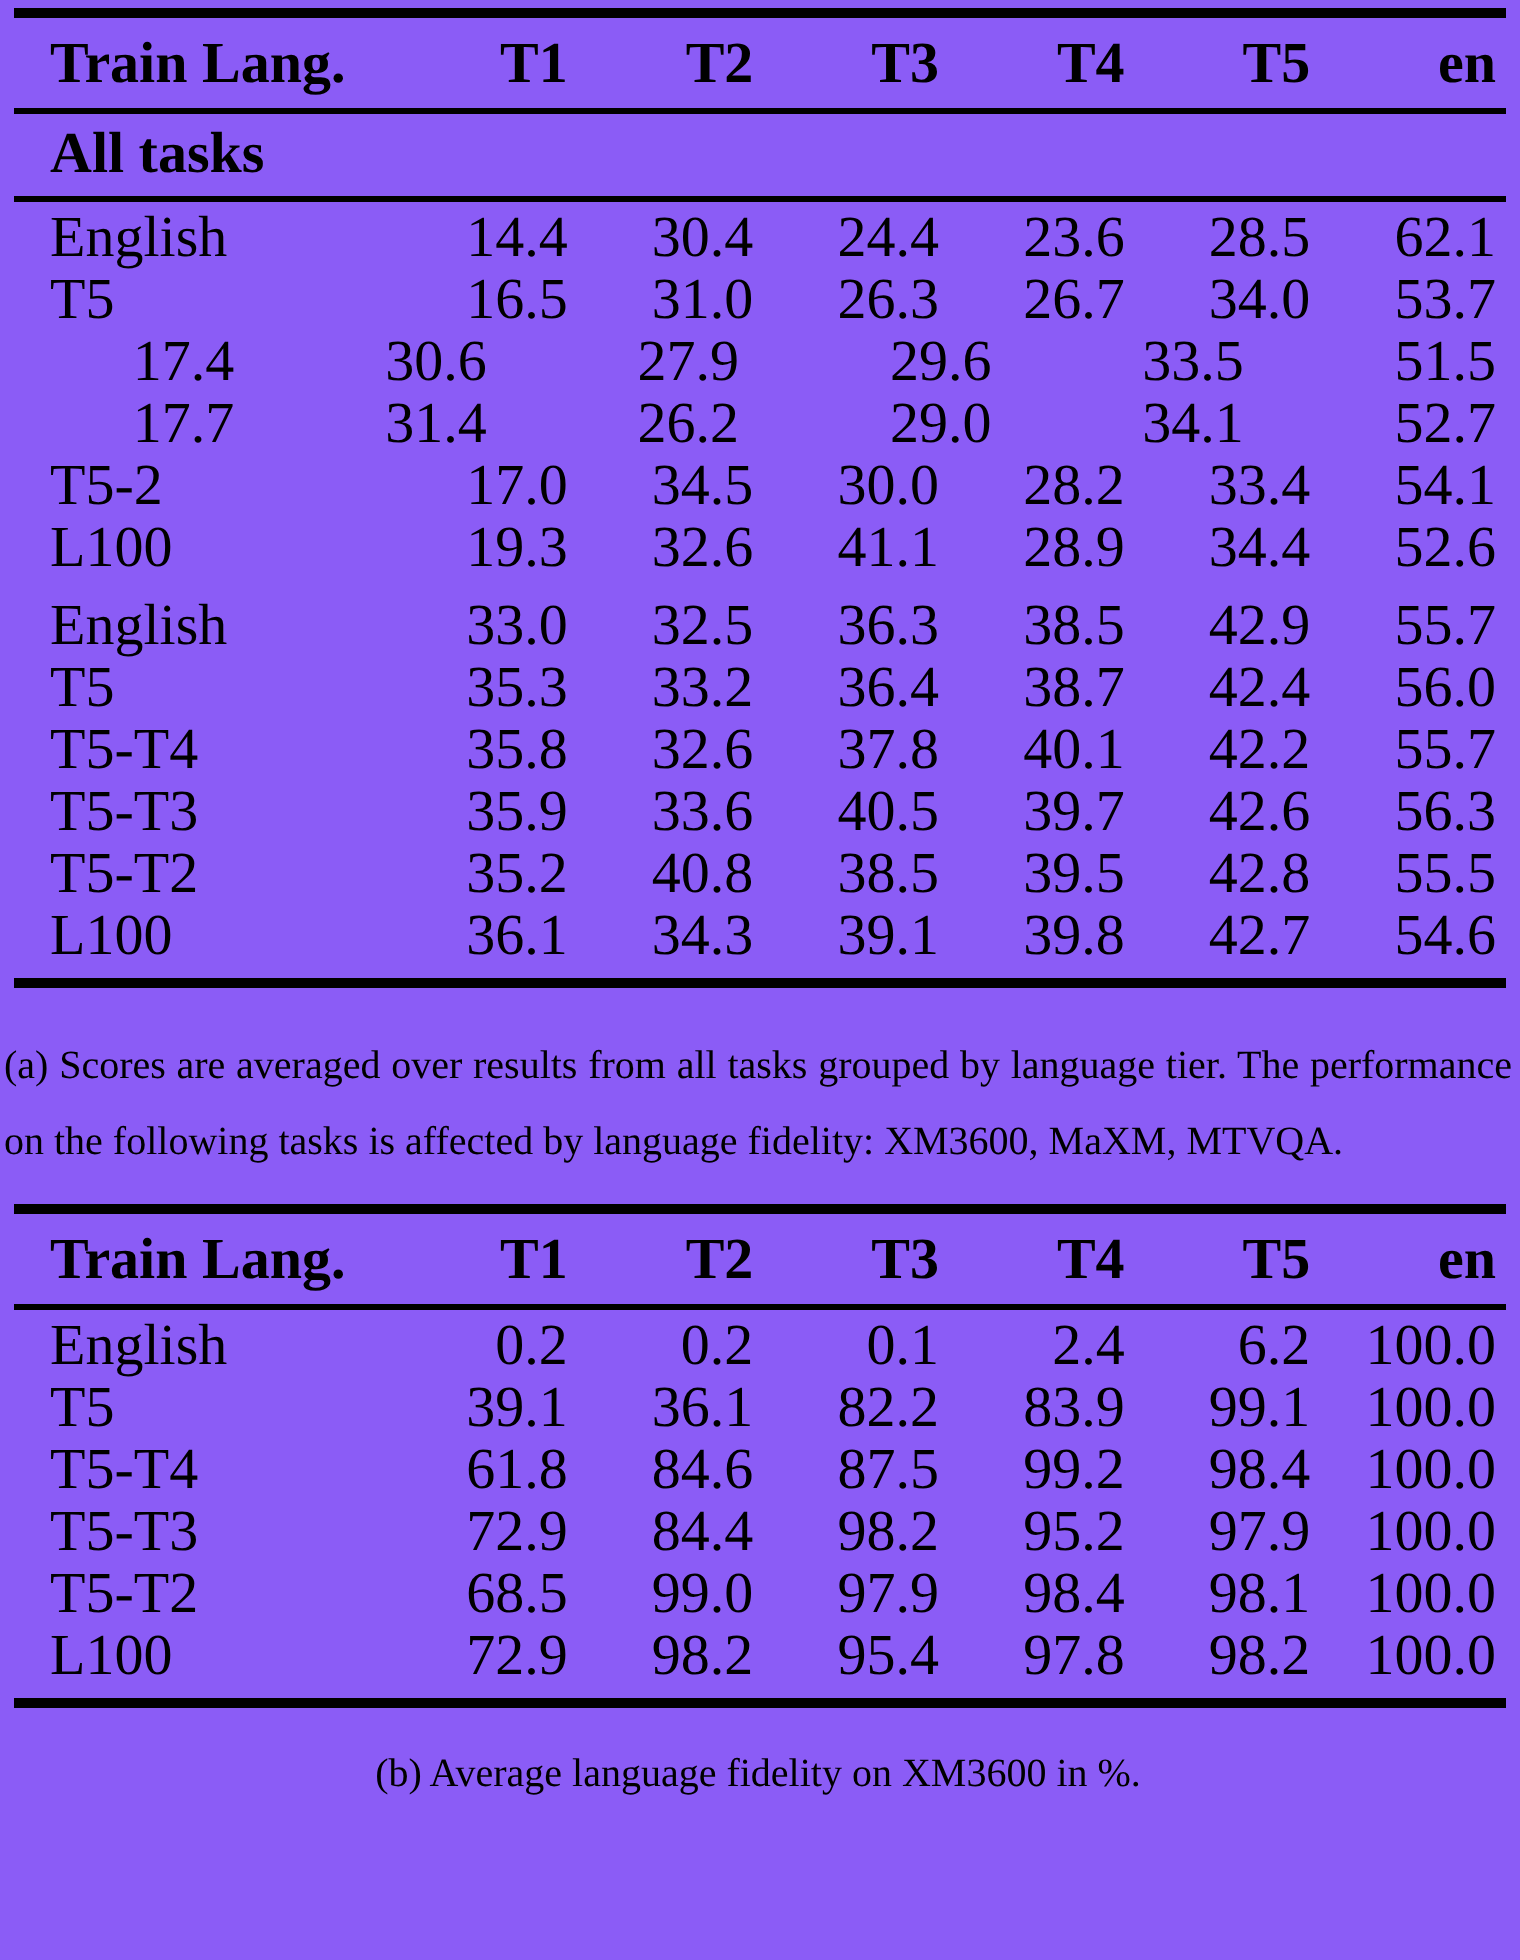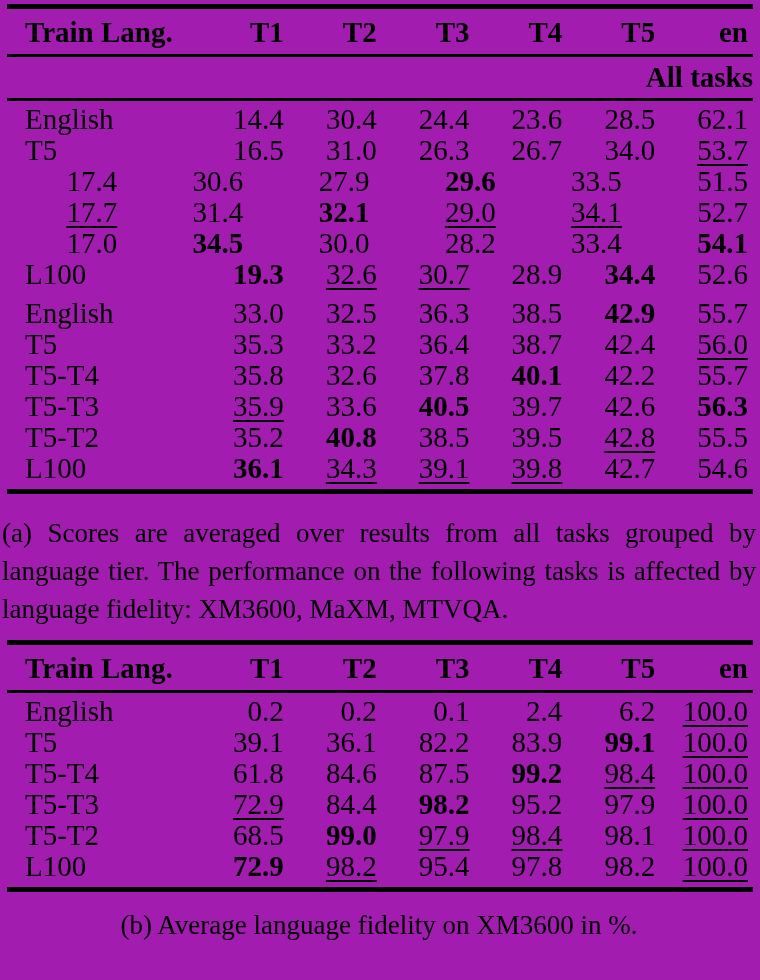--- a/index.html
+++ b/index.html
@@ -1,42 +1,42 @@
 <!DOCTYPE html>
 <html><head>
 <meta charset="utf-8">
 <style>
   html,body{margin:0;padding:0;background:#fff;}
   .page{
     width:760px;height:980px;box-sizing:border-box;
-    padding-top:4px;background:#a21caf;color:#000;
+    padding-top:4px;background:#8b5cf6;color:#000;
     font-family:"Liberation Serif","DejaVu Serif",serif;
     overflow:hidden;
   }
   .tbl{
     margin-left:7px;width:746px;box-sizing:border-box;
     border-top:5px solid #000;border-bottom:5px solid #000;
     font-size:29px;
   }
   .tr{display:flex;line-height:31px;}
   .c0{flex:0 0 200px;box-sizing:border-box;text-align:left;padding-left:18px;white-space:nowrap;}
   .c{flex:1 1 0;box-sizing:border-box;text-align:right;padding-right:16px;white-space:nowrap;}
   .c:last-child{padding-right:5px;}
   .head{font-weight:bold;border-bottom:3px solid #000;padding:8px 0 6px 0;}
   .section{
     font-weight:bold;border-bottom:3px solid #000;
-    padding:5px 0 5px 18px;line-height:31px;display:block;text-align:right;
+    padding:5px 0 5px 18px;line-height:31px;display:block;
   }
   .section.mid{border-top:3px solid #000;}
   .rows{padding:3px 0 5px 0;}
-  .c.b{font-weight:bold;}
-  .c.u{text-decoration:underline;text-underline-offset:4px;text-decoration-thickness:2px;}
+  .c.b{font-weight:normal;}
+  .c.u{text-underline-offset:4px;text-decoration-thickness:2px;}
   .cap{
     margin:20px 2px 0 2px;width:754px;
-    font-size:27px;line-height:38px;
+    font-size:20px;line-height:38px;
   }
   .cap.justify{text-align:justify;}
   .cap.center{text-align:center;margin-top:14px;}
   .tblB{margin-top:12px;}
 </style>
 </head>
 <body>
 
 <div class="page">
   <div class="tbl" id="tableA">
@@ -73,38 +73,39 @@
           <div class="c">17.4</div>
           <div class="c">30.6</div>
           <div class="c">27.9</div>
           <div class="c b">29.6</div>
           <div class="c">33.5</div>
           <div class="c">51.5</div>
         </div>
         <div class="tr">
           <div class="c u">17.7</div>
           <div class="c">31.4</div>
-          <div class="c b">32.1</div>
+          <div class="c b">26.2</div>
           <div class="c u">29.0</div>
           <div class="c u">34.1</div>
           <div class="c">52.7</div>
         </div>
         <div class="tr">
+          <div class="c0">T5-2</div>
           <div class="c">17.0</div>
           <div class="c b">34.5</div>
           <div class="c">30.0</div>
           <div class="c">28.2</div>
           <div class="c">33.4</div>
           <div class="c b">54.1</div>
         </div>
         <div class="tr">
           <div class="c0">L100</div>
           <div class="c b">19.3</div>
           <div class="c u">32.6</div>
-          <div class="c u">30.7</div>
+          <div class="c u">41.1</div>
           <div class="c">28.9</div>
           <div class="c b">34.4</div>
           <div class="c">52.6</div>
         </div>
       </div>
       <div class="rows">
         <div class="tr">
           <div class="c0">English</div>
           <div class="c">33.0</div>
           <div class="c">32.5</div>

